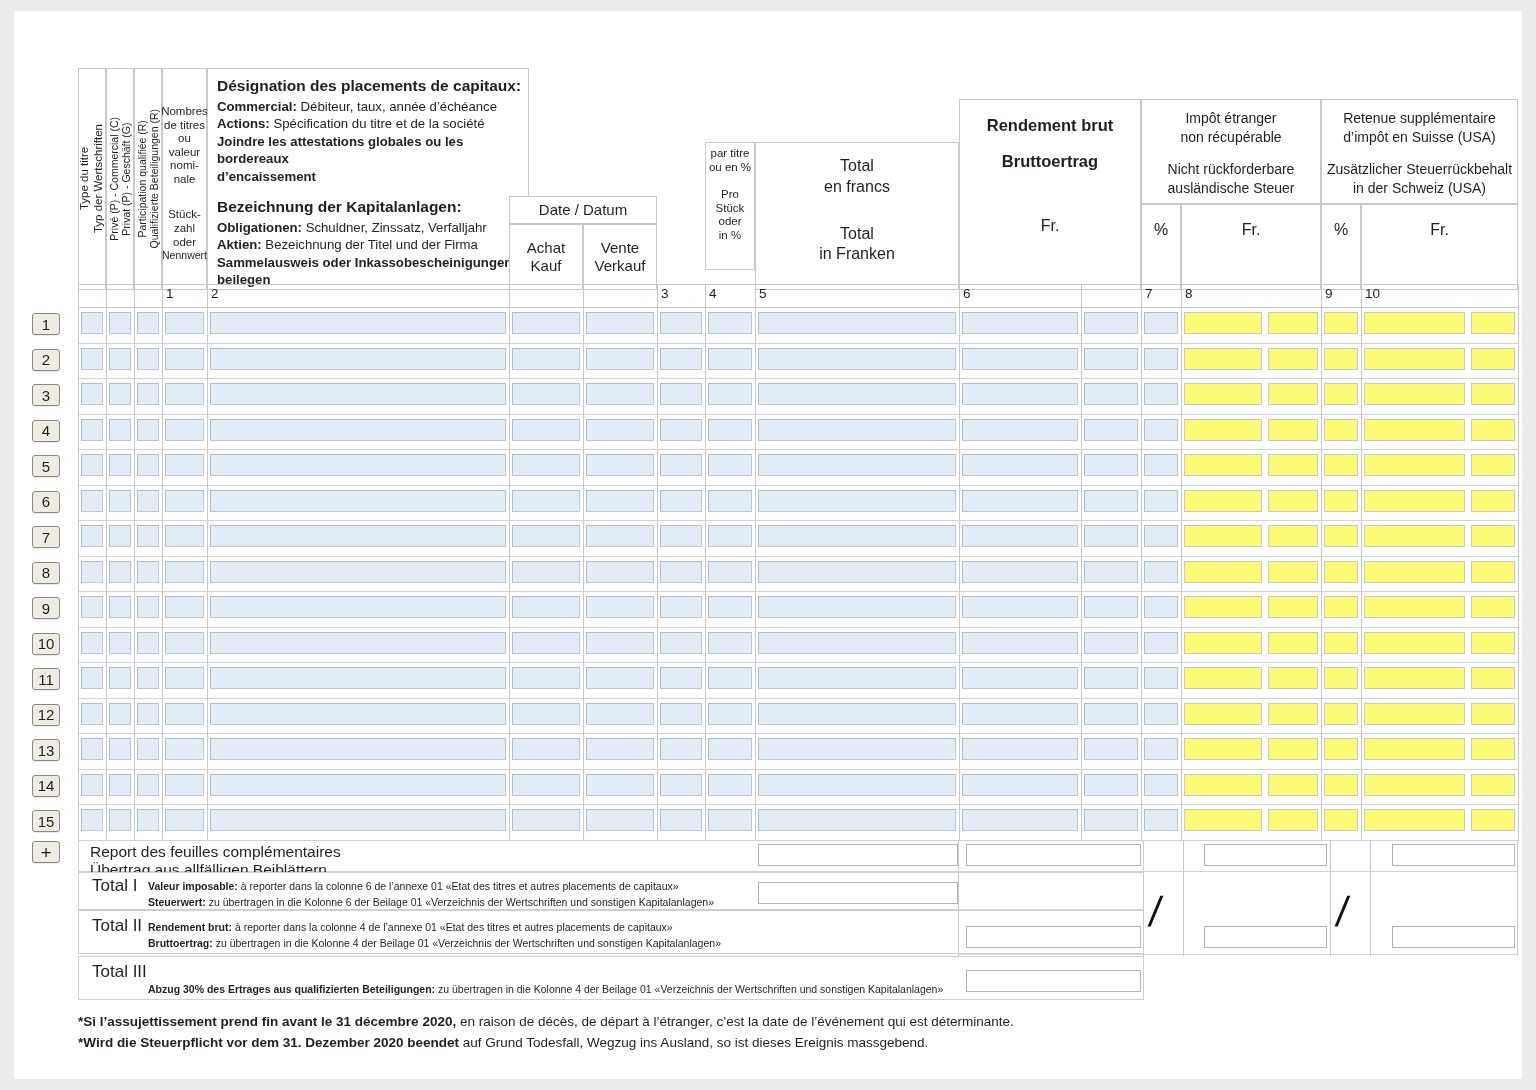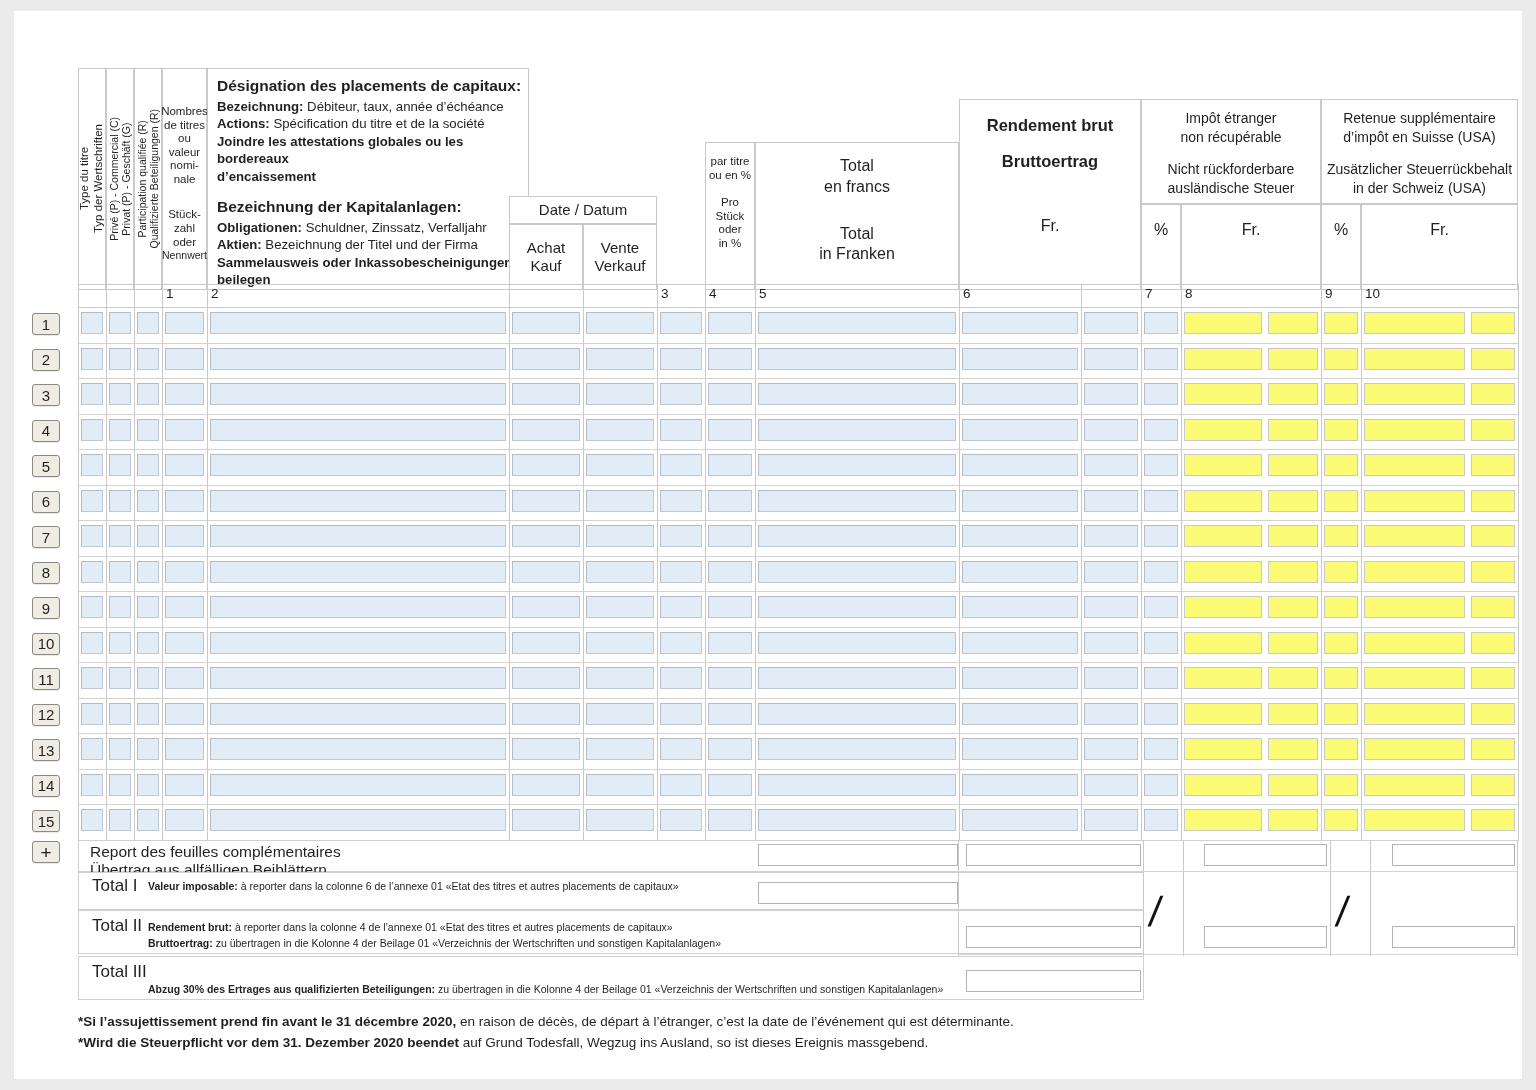--- a/index.html
+++ b/index.html
@@ -106,21 +106,21 @@
       <div>nale</div>
       <div style="height:22px"></div>
       <div>Stück-</div>
       <div>zahl</div>
       <div>oder</div>
       <div style="font-size:10.5px;">Nennwert</div>
     </div>
 
     <div class="hcell left top" style="left:129px;top:0px;width:322px;height:222px;flex-direction:column;align-items:flex-start;padding:7px 0 0 9px;font-size:13.2px;line-height:1.33;">
       <div style="font-weight:bold;font-size:15.5px;margin-bottom:1px;">Désignation des placements de capitaux:</div>
-      <div><b>Bezeichnung:</b><span> Débiteur, taux, année d’échéance</span></div>
+      <div><b>Commercial:</b><span> Débiteur, taux, année d’échéance</span></div>
       <div><b>Actions:</b><span> Spécification du titre et de la société</span></div>
       <div style="font-weight:bold;">Joindre les attestations globales ou les bordereaux</div>
       <div style="font-weight:bold;">d’encaissement</div>
       <div style="height:18px"></div>
       <div style="font-weight:bold;font-size:15.5px;margin-bottom:1px;">Bezeichnung der Kapitalanlagen:</div>
       <div><b>Obligationen:</b><span> Schuldner, Zinssatz, Verfalljahr</span></div>
       <div><b>Aktien:</b><span> Bezeichnung der Titel und der Firma</span></div>
       <div style="font-weight:bold;">Sammelausweis oder Inkassobescheinigungen</div>
       <div style="font-weight:bold;">beilegen</div>
     </div>
@@ -132,21 +132,21 @@
       <div>Achat</div>
       <div>Kauf</div>
     </div>
     <div class="hcell" style="left:505px;top:156px;width:74px;height:66px;flex-direction:column;font-size:15px;">
       <div>Vente</div>
       <div>Verkauf</div>
     </div>
 
 
 
-    <div class="hcell" style="left:627px;top:74px;width:50px;height:148px;flex-direction:column;justify-content:flex-start;padding-top:12px;font-size:11.5px;">
+    <div class="hcell" style="left:627px;top:74px;width:50px;height:128px;flex-direction:column;justify-content:flex-start;padding-top:4px;font-size:11.5px;">
       <div>par titre</div>
       <div>ou en %</div>
       <div style="height:14px"></div>
       <div>Pro</div>
       <div>Stück</div>
       <div>oder</div>
       <div>in %</div>
     </div>
 
     <div class="hcell" style="left:677px;top:74px;width:204px;height:148px;flex-direction:column;justify-content:flex-start;padding-top:13px;font-size:16px;line-height:1.3;">
@@ -797,20 +797,21 @@
     <div class="bigtxt" style="left:76px;top:2px;">Report des feuilles complémentaires</div>
     <div class="bigtxt" style="left:76px;top:20px;">Übertrag aus allfälligen Beiblättern</div>
     <div class="field white" style="left:744px;top:4px;width:200px;height:22px;"></div>
     <div class="field white" style="left:952px;top:4px;width:175px;height:22px;"></div>
     <div class="field white" style="left:1190px;top:4px;width:123px;height:22px;"></div>
     <div class="field white" style="left:1378px;top:4px;width:123px;height:22px;"></div>
 
     <div class="totbox" style="left:64px;top:32px;width:1066px;height:38px;"></div>
     <div class="tlabel" style="left:78px;top:36px;">Total I</div>
     <div class="tline" style="left:134px;top:39px;"><b>Valeur imposable:</b><span> à reporter dans la colonne 6 de l’annexe 01 «Etat des titres et autres placements de capitaux»</span></div>
+    <div class="tline" style="left:134px;top:55px;"><b>Steuerwert:</b><span> zu übertragen in die Kolonne 6 der Beilage 01 «Verzeichnis der Wertschriften und sonstigen Kapitalanlagen»</span></div>
     <div class="field white" style="left:744px;top:42px;width:200px;height:22px;"></div>
 
     <div class="totbox" style="left:64px;top:70px;width:1066px;height:44px;"></div>
     <div class="tlabel" style="left:78px;top:76px;">Total II</div>
     <div class="tline" style="left:134px;top:80px;"><b>Rendement brut:</b><span> à reporter dans la colonne 4 de l’annexe 01 «Etat des titres et autres placements de capitaux»</span></div>
     <div class="tline" style="left:134px;top:96px;"><b>Bruttoertrag:</b><span> zu übertragen in die Kolonne 4 der Beilage 01 «Verzeichnis der Wertschriften und sonstigen Kapitalanlagen»</span></div>
     <div class="field white" style="left:952px;top:86px;width:175px;height:22px;"></div>
     <div class="field white" style="left:1190px;top:86px;width:123px;height:22px;"></div>
     <div class="field white" style="left:1378px;top:86px;width:123px;height:22px;"></div>
 

